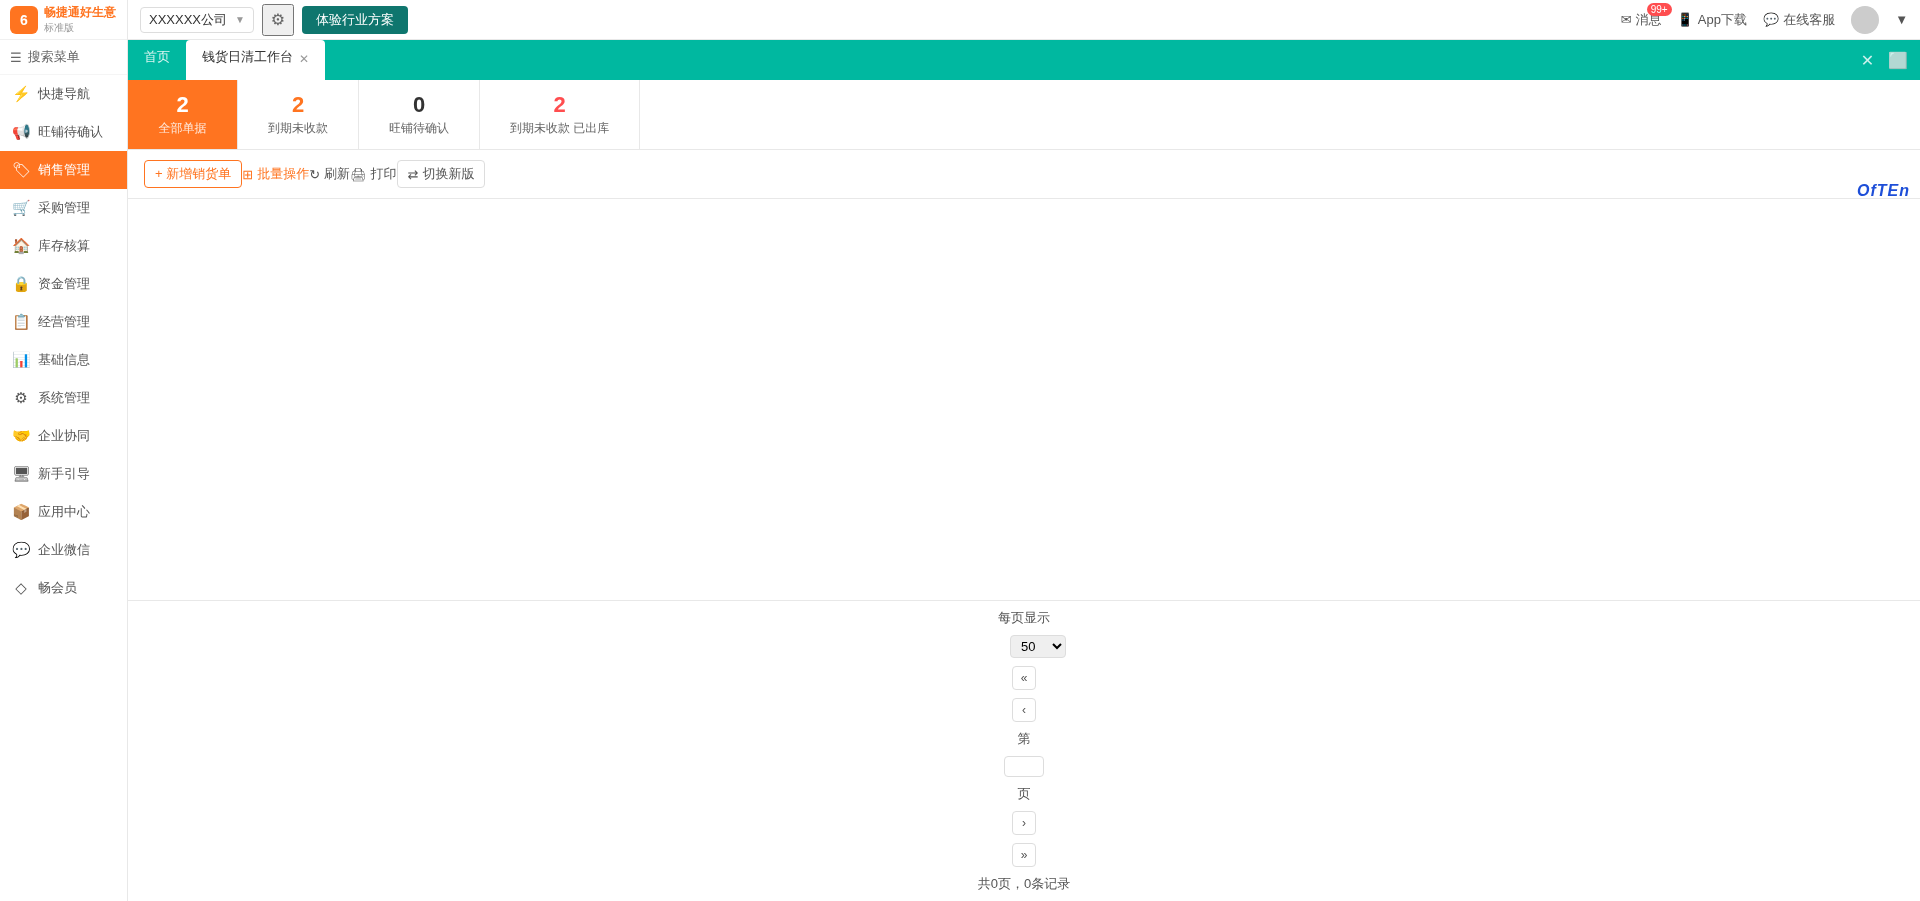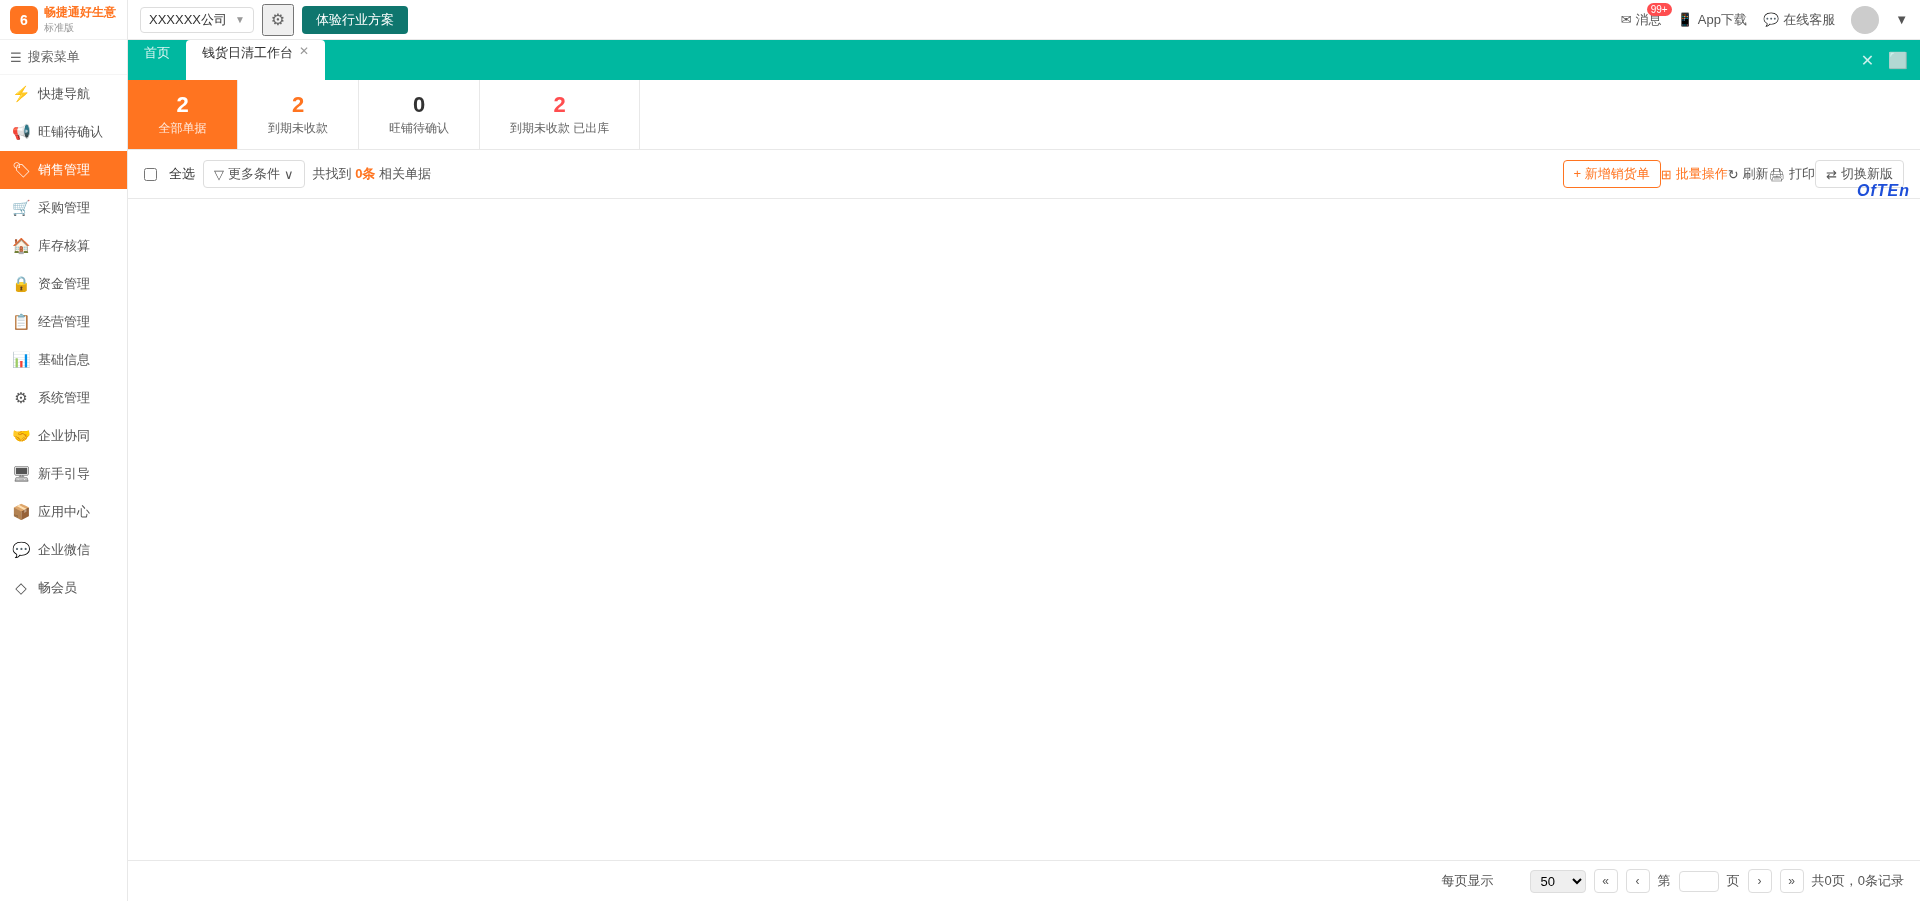--- a/index.html
+++ b/index.html
@@ -76,22 +76,22 @@
       background: #00b8a0;
       display: flex;
       align-items: center;
       padding: 0 0;
       position: fixed;
       top: 40px; left: 128px; right: 0;
       z-index: 99;
     }
     .tab-item {
       height: 40px;
-      display: flex; align-items: flex-start;
-      padding: 4px 16px;
+      display: flex; align-items: flex-end;
+      padding: 14px 16px;
       cursor: pointer;
       font-size: 13px;
       color: rgba(255,255,255,0.85);
       position: relative;
     }
     .tab-item.active {
       background: #fff;
       color: #333;
       border-radius: 4px 4px 0 0;
     }
@@ -222,21 +222,21 @@
     .table-area {
       flex: 1; overflow-y: auto; background: #fff;
     }
 
     
     .footer {
       background: #fff;
       padding: 8px 16px;
       display: flex; align-items: center; justify-content: flex-end;
       border-top: 1px solid #e8e8e8;
-      gap: 8px; font-size: 13px; color: #555;
+      gap: 8px; font-size: 13px; color: #555; flex-direction: column;
     }
     .page-size-select {
       border: 1px solid #ddd; border-radius: 4px;
       padding: 2px 6px; font-size: 13px; margin-left: 28px;
     }
     .page-btn {
       width: 24px; height: 24px;
       border: 1px solid #ddd; border-radius: 4px;
       background: #fff; cursor: pointer;
       display: flex; align-items: center; justify-content: center;
@@ -394,34 +394,20 @@
       <span class="stat-num">0</span>
       <span class="stat-label">旺铺待确认</span>
     </div>
     <div class="stat-tab">
       <span class="stat-num red">2</span>
       <span class="stat-label">到期未收款 已出库</span>
     </div>
   </div>
 
   <div class="toolbar">
-    <div class="toolbar-left">
-      <input type="checkbox" class="checkbox-all" style="">
-      <span>全选</span>
-      <button class="filter-btn">
-        <span>▽</span>
-        <span>更多条件</span>
-        <span>∨</span>
-      </button>
-      <span class="found-text">
-        <span>共找到</span>
-        <span class="found-count">0条</span>
-        <span>相关单据</span>
-      </span>
-    </div>
     <div class="toolbar-right">
       <button class="btn-primary">+ 新增销货单</button>
       <button class="btn-secondary">
         <span>⊞</span>
         <span>批量操作</span>
       </button>
       <button class="btn-text">
         <span>↻</span>
         <span>刷新</span>
       </button>

